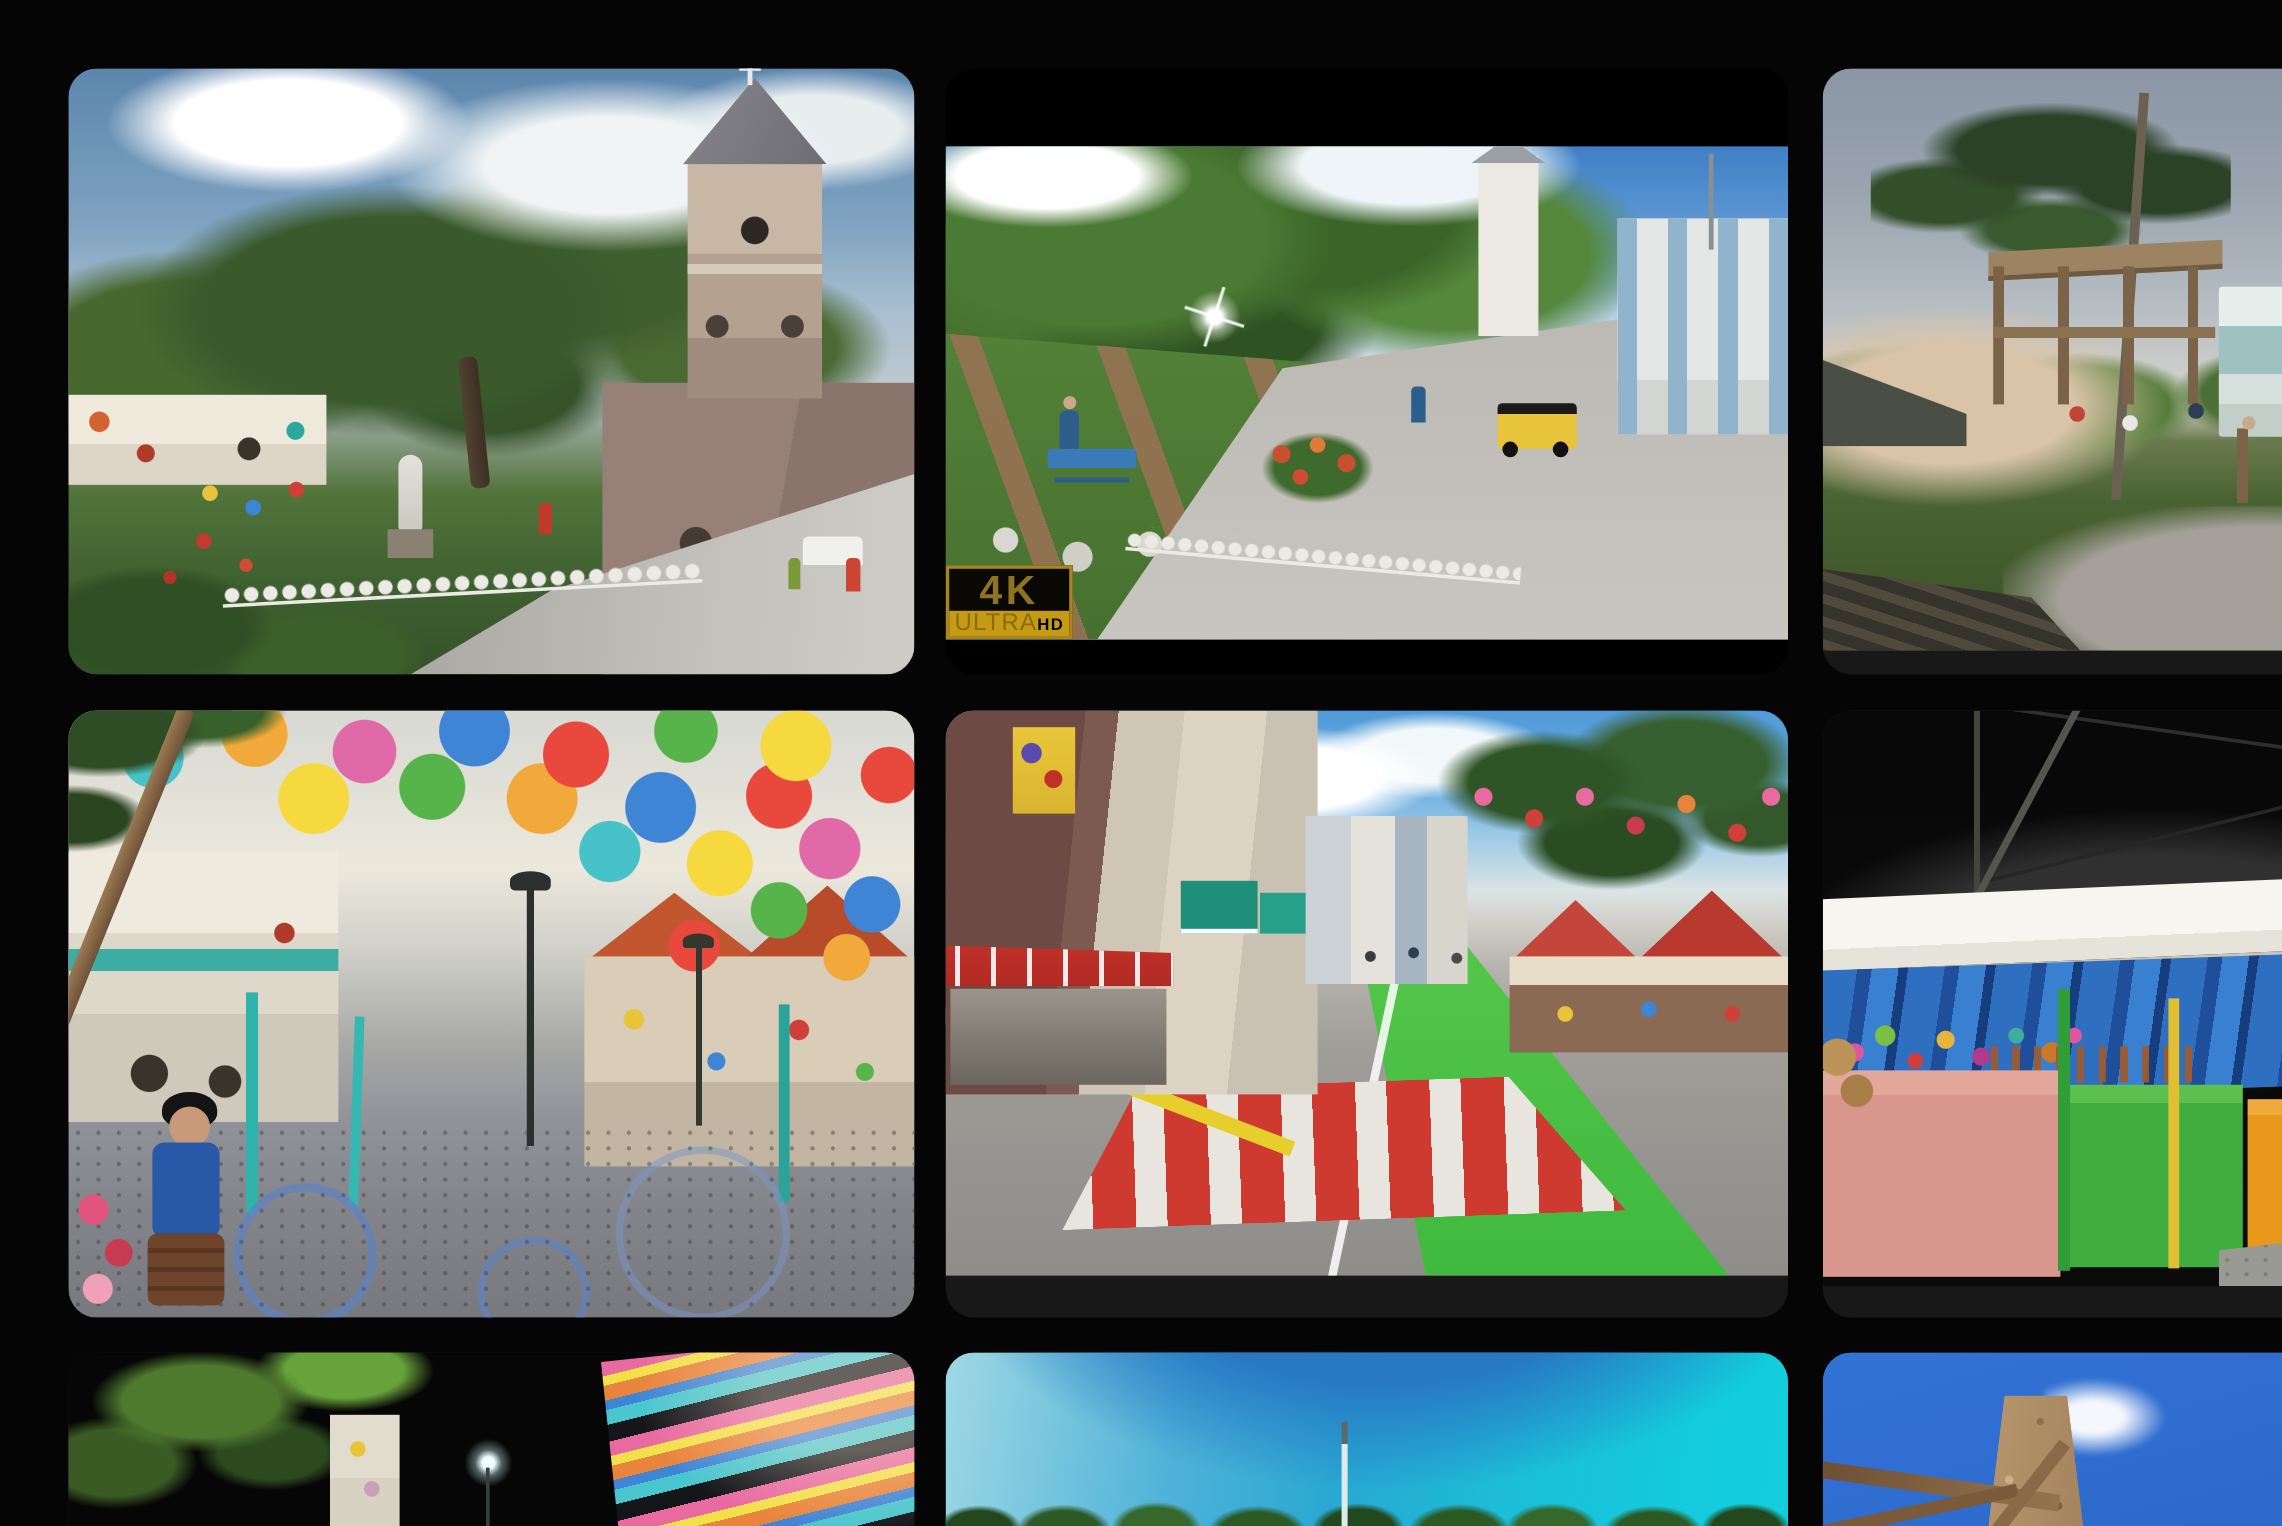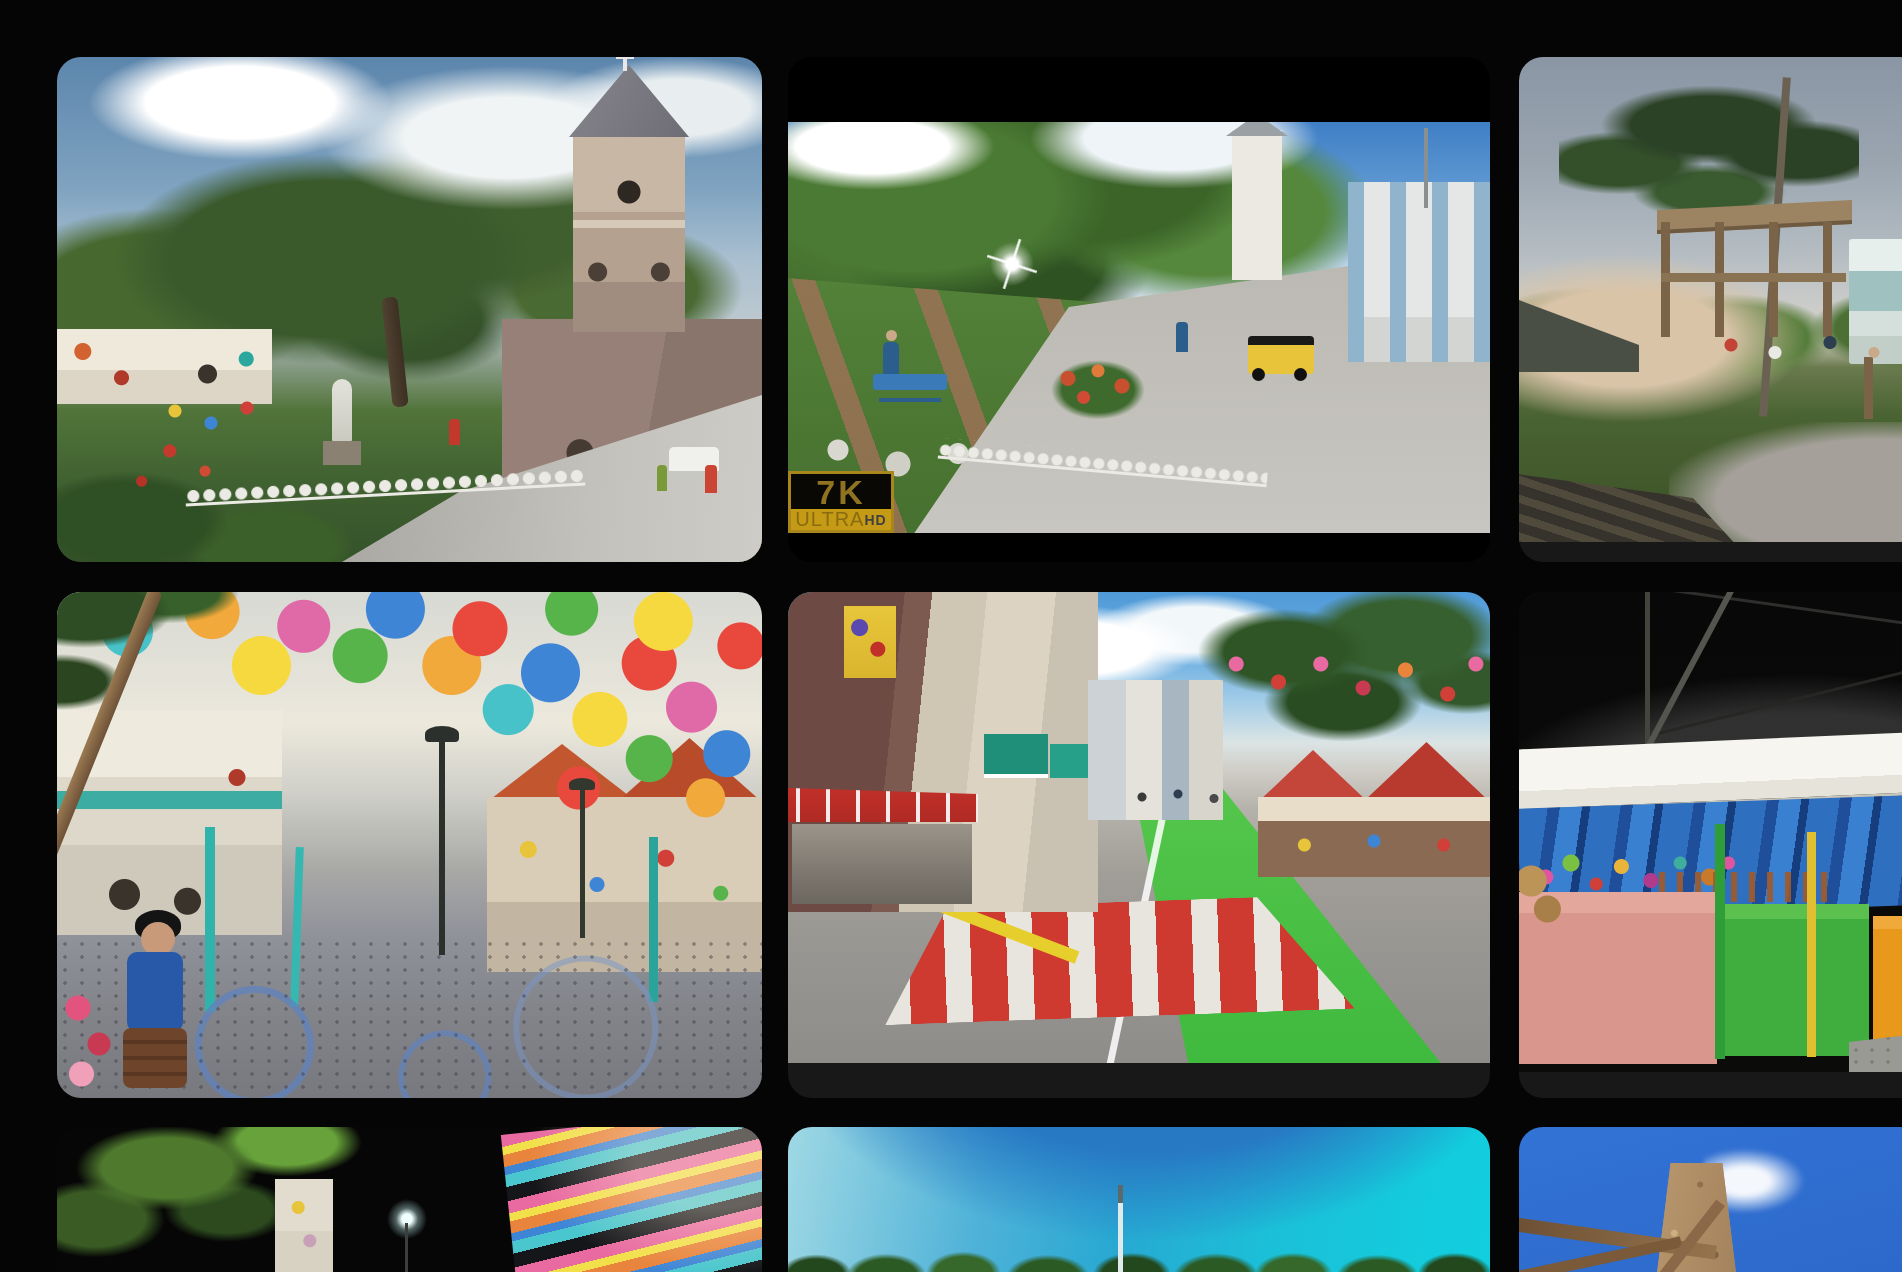--- a/index.html
+++ b/index.html
@@ -125,21 +125,21 @@
   .t2-fence{left:150px;top:330px;width:330px;height:18px;transform:rotate(5deg);
     background-image:radial-gradient(circle at 7px 12px,#eceae4 0 5px,rgba(236,234,228,0) 6px);
     background-size:14px 18px;background-repeat:repeat-x;border-bottom:3px solid #eceae4;}
   .t2-badge{left:0;bottom:0;width:106px;height:62px;border:3px solid #a8861c;background:#0a0805;
     display:flex;flex-direction:column;box-sizing:border-box;position:absolute;}
   .t2-badge div,.t2-badge span{position:static;}
   .badge-4k{flex:1;display:flex;align-items:center;justify-content:center;
     font-size:34px;font-weight:700;line-height:1;color:#8f7320;letter-spacing:3px;}
   .badge-band{height:21px;background:#c59b15;display:flex;align-items:center;justify-content:center;}
   .badge-ultra{font-size:20px;font-weight:400;color:#8a6c10;letter-spacing:1px;}
-  .badge-hd{font-size:14px;font-weight:800;color:#404040;letter-spacing:1px;}
+  .badge-hd{font-size:14px;font-weight:800;color:#000000;letter-spacing:1px;}
 
   
   .t3f{left:0;top:0;right:0;bottom:20px;overflow:hidden;background-image:
     radial-gradient(ellipse 260px 120px at 15% 58%,#d9c4a8 0 40%,rgba(217,196,168,0) 70%),
     radial-gradient(ellipse 120px 55px at 8% 56%,#4c7034 0 55%,rgba(76,112,52,0) 74%),
     radial-gradient(ellipse 140px 60px at 30% 58%,#557c3a 0 55%,rgba(85,124,58,0) 74%),
     radial-gradient(ellipse 130px 55px at 55% 56%,#4c7034 0 55%,rgba(76,112,52,0) 74%),
     radial-gradient(ellipse 140px 60px at 80% 58%,#5a8240 0 55%,rgba(90,130,64,0) 74%),
     radial-gradient(ellipse 120px 50px at 98% 55%,#4c7034 0 55%,rgba(76,112,52,0) 74%),
     linear-gradient(180deg,#8a96a4 0%,#9aa5b0 22%,#b4bcc2 40%,#cccdc9 52%,#d6d2c6 58%,#6a7a4e 64%,#4a6332 74%,#42592c 88%,#3a5026 100%);}
@@ -434,21 +434,21 @@
       <div class="t2-person"></div>
       <div class="t2-phead"></div>
       <div class="t2-bush"></div>
       <div class="t2-shells"></div>
       <div class="t2-buggy"></div>
       <div class="t2-w1"></div>
       <div class="t2-w2"></div>
       <div class="t2-walker"></div>
       <div class="t2-fence"></div>
       <div class="t2-badge">
-        <div class="badge-4k">7K</div>
+        <div class="badge-4k">4K</div>
         <div class="badge-band">
           <span class="badge-ultra">ULTRA</span>
           <span class="badge-hd">HD</span>
         </div>
       </div>
     </div>
   </figure>
 
   <figure class="card c3" role="img" style="margin:0" aria-label="Beach at dusk with tall coconut palms, a wooden pergola, an elevated pale-blue lifeguard cabin on posts, a white building, green dune vegetation, a sandy patch and dark driftwood logs">
     <div class="t3f">

